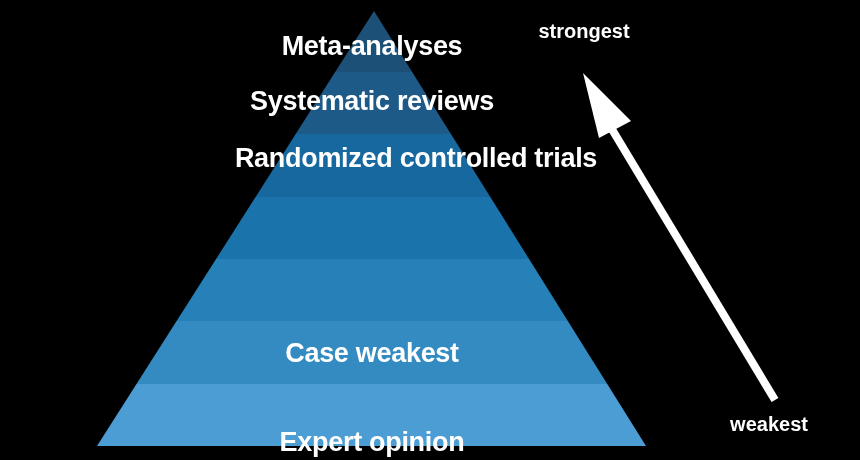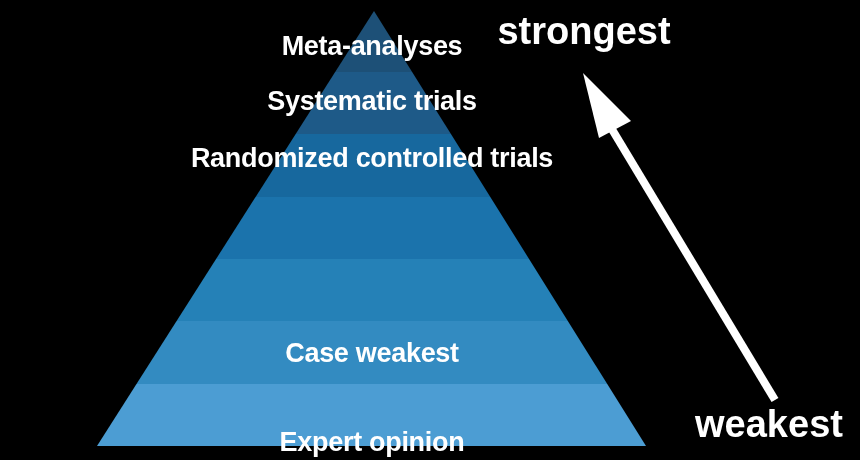--- a/index.html
+++ b/index.html
@@ -20,29 +20,29 @@
   .level-label{
     position:absolute;left:0;width:744px;
     text-align:center;
     font-size:27px;font-weight:bold;line-height:38px;
     letter-spacing:-0.3px;
     color:var(--text);
     white-space:nowrap;
   }
   .l0{top:27px;}
   .l1{top:82px;}
-  .l2{top:139px;}
+  .l2{top:139px;margin-left:44px;}
   .l3{top:200px;}
   .l4{top:274px;}
   .l5{top:334px;}
   .l6{top:394px;margin-top:29px;}
   
   .annotation{
     position:absolute;width:260px;text-align:center;
-    font-size:38px;font-weight:bold;line-height:38px;
+    font-size:20px;font-weight:bold;line-height:38px;
     color:var(--text);white-space:nowrap;
   }
   .annotation.strongest{left:454px;top:12px;}
   .annotation.weakest{left:639px;top:405px;}
   
   .arrow-shaft{stroke:var(--arrow);stroke-width:8;}
   .arrow-head{fill:var(--arrow);}
 </style>
 </head>
 <body>
@@ -65,21 +65,21 @@
       <rect x="85" y="384" width="575" height="62" fill="#4c9dd3"></rect>
     </g>
   </svg>
 
   <svg class="layer" width="860" height="460" viewBox="0 0 860 460" aria-hidden="true">
     <line class="arrow-shaft" x1="775" y1="400" x2="610" 2="126" y2="126"></line>
     <polygon class="arrow-head" points="583,73 631,121 599,138"></polygon>
   </svg>
 
   <div class="level-label l0">Meta-analyses</div>
-  <div class="level-label l1">Systematic trials</div>
+  <div class="level-label l1">Systematic reviews</div>
   <div class="level-label l2">Randomized controlled trials</div>
   <div class="level-label l5">Case weakest</div>
   <div class="level-label l6">Expert opinion</div>
 
   <div class="annotation strongest">strongest</div>
   <div class="annotation weakest">weakest</div>
 
 </div>
 
 </body></html>

